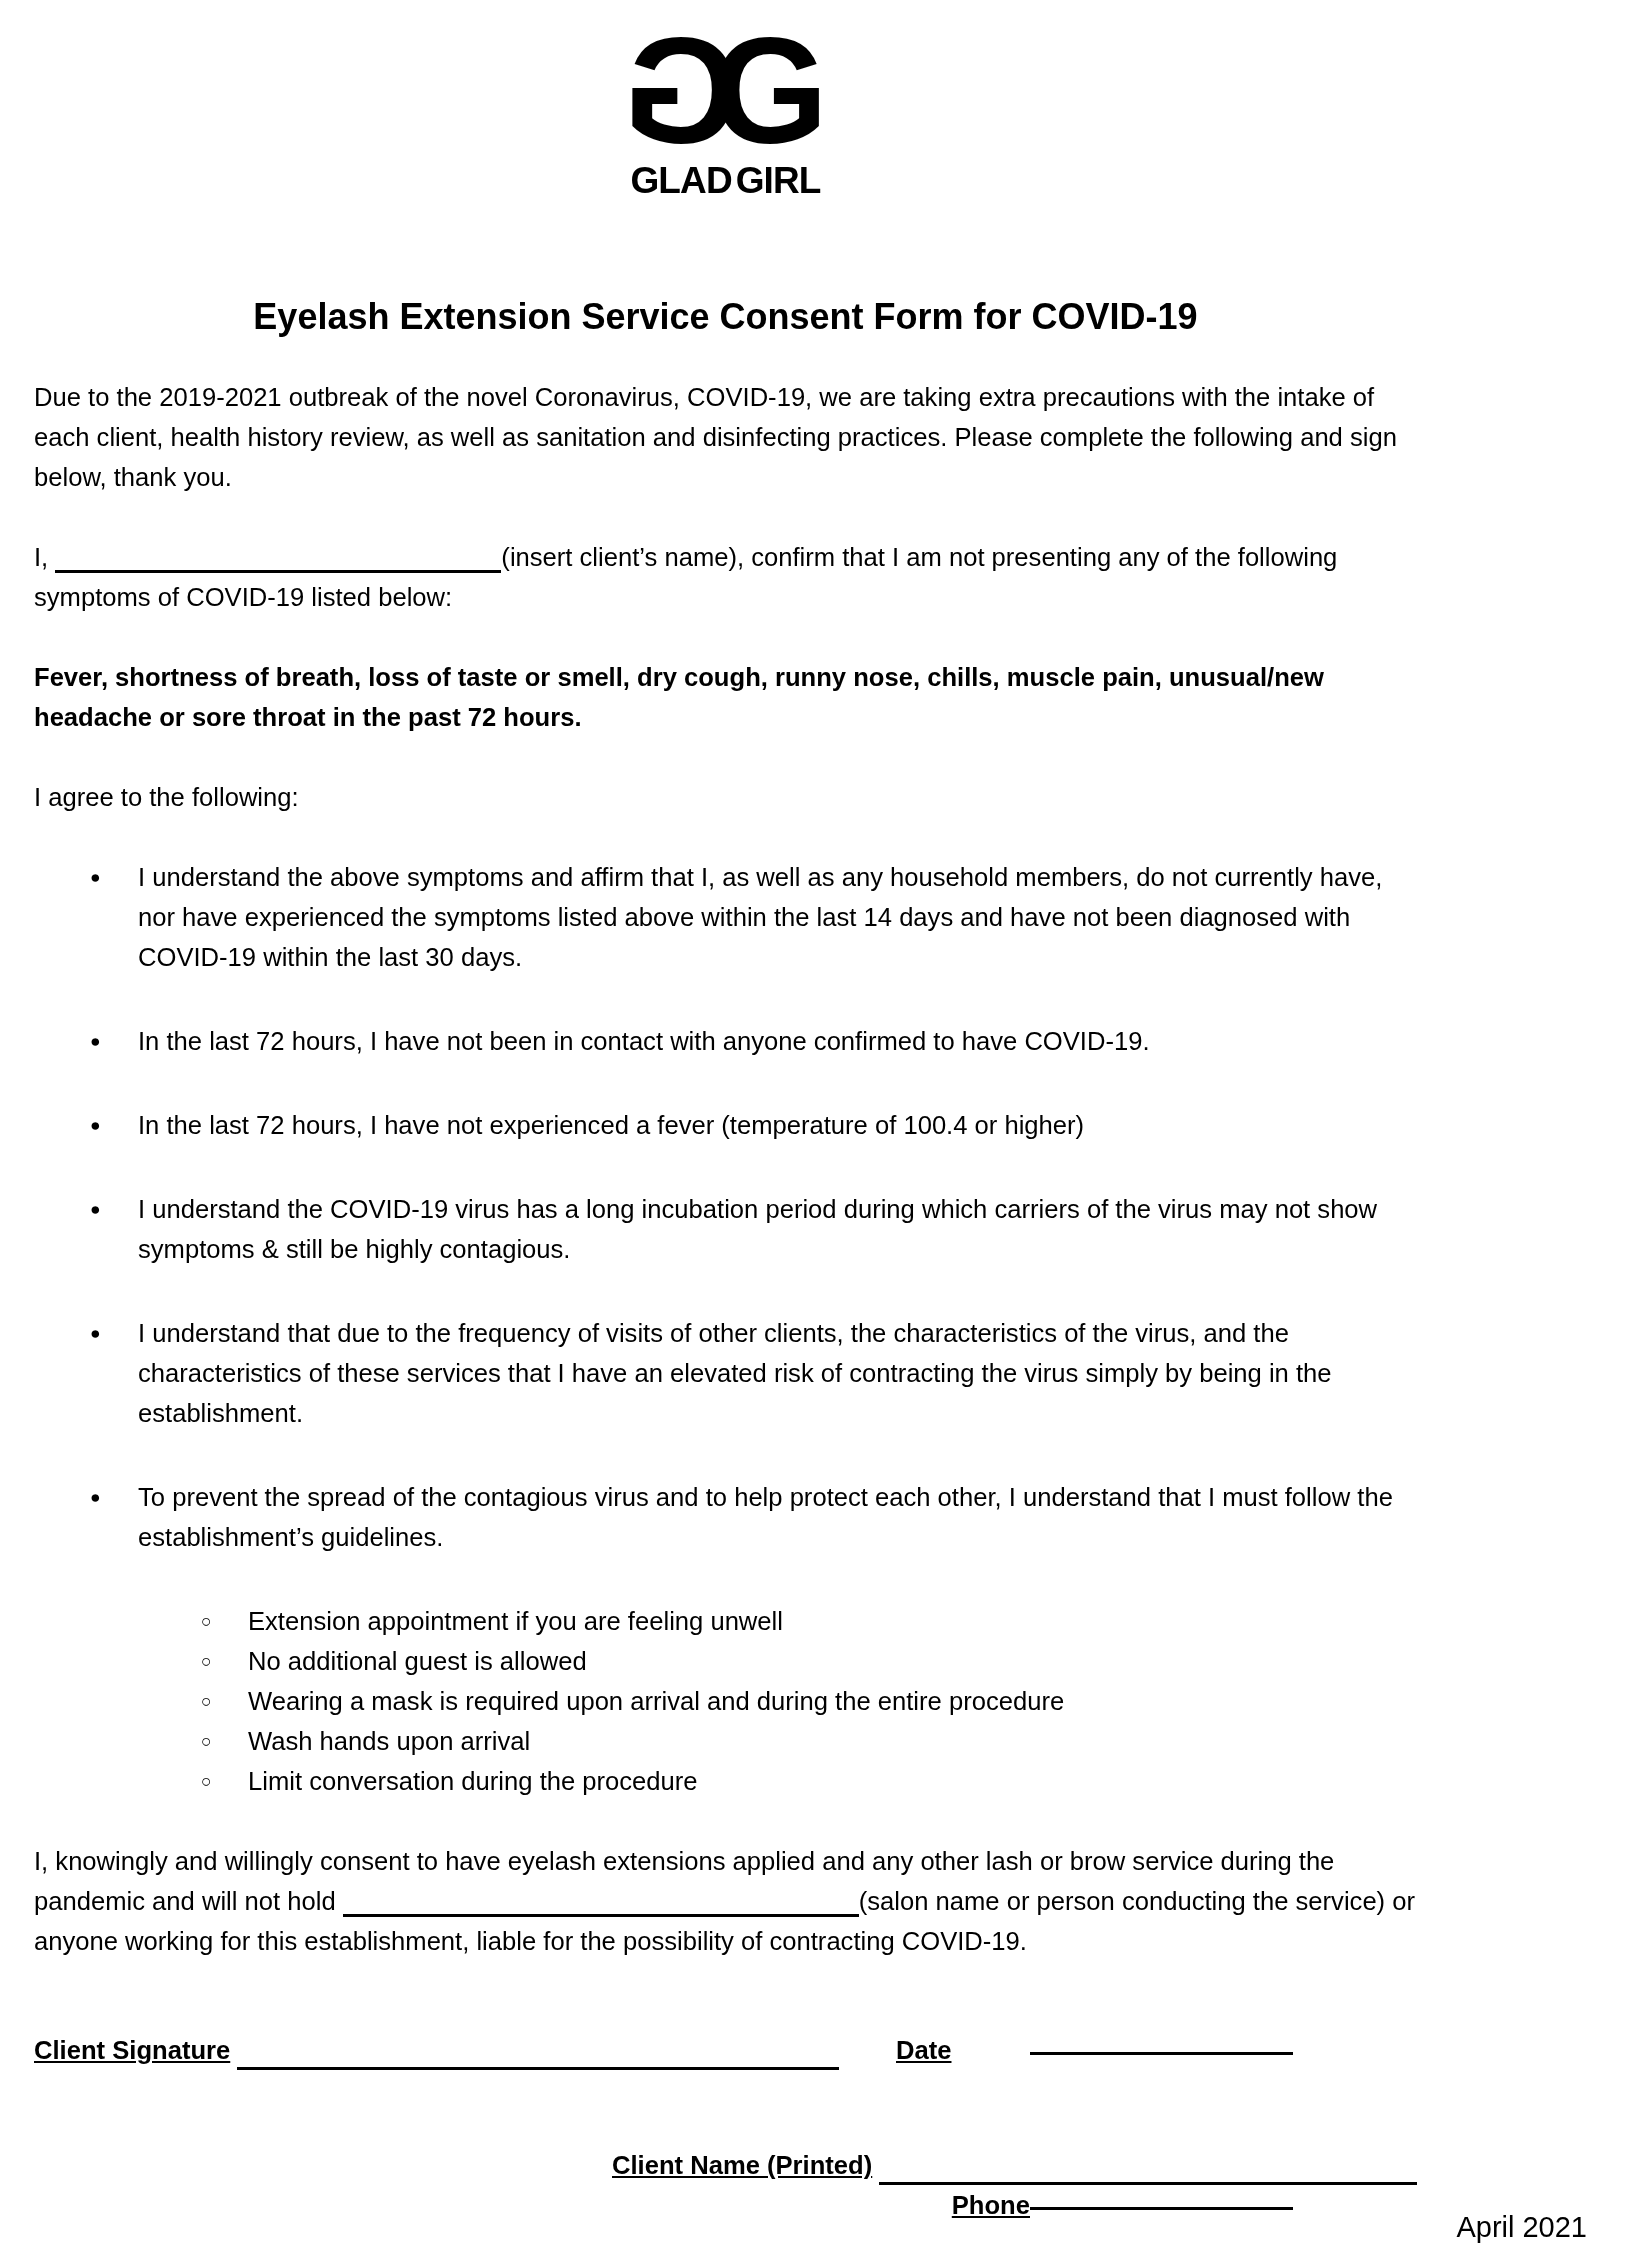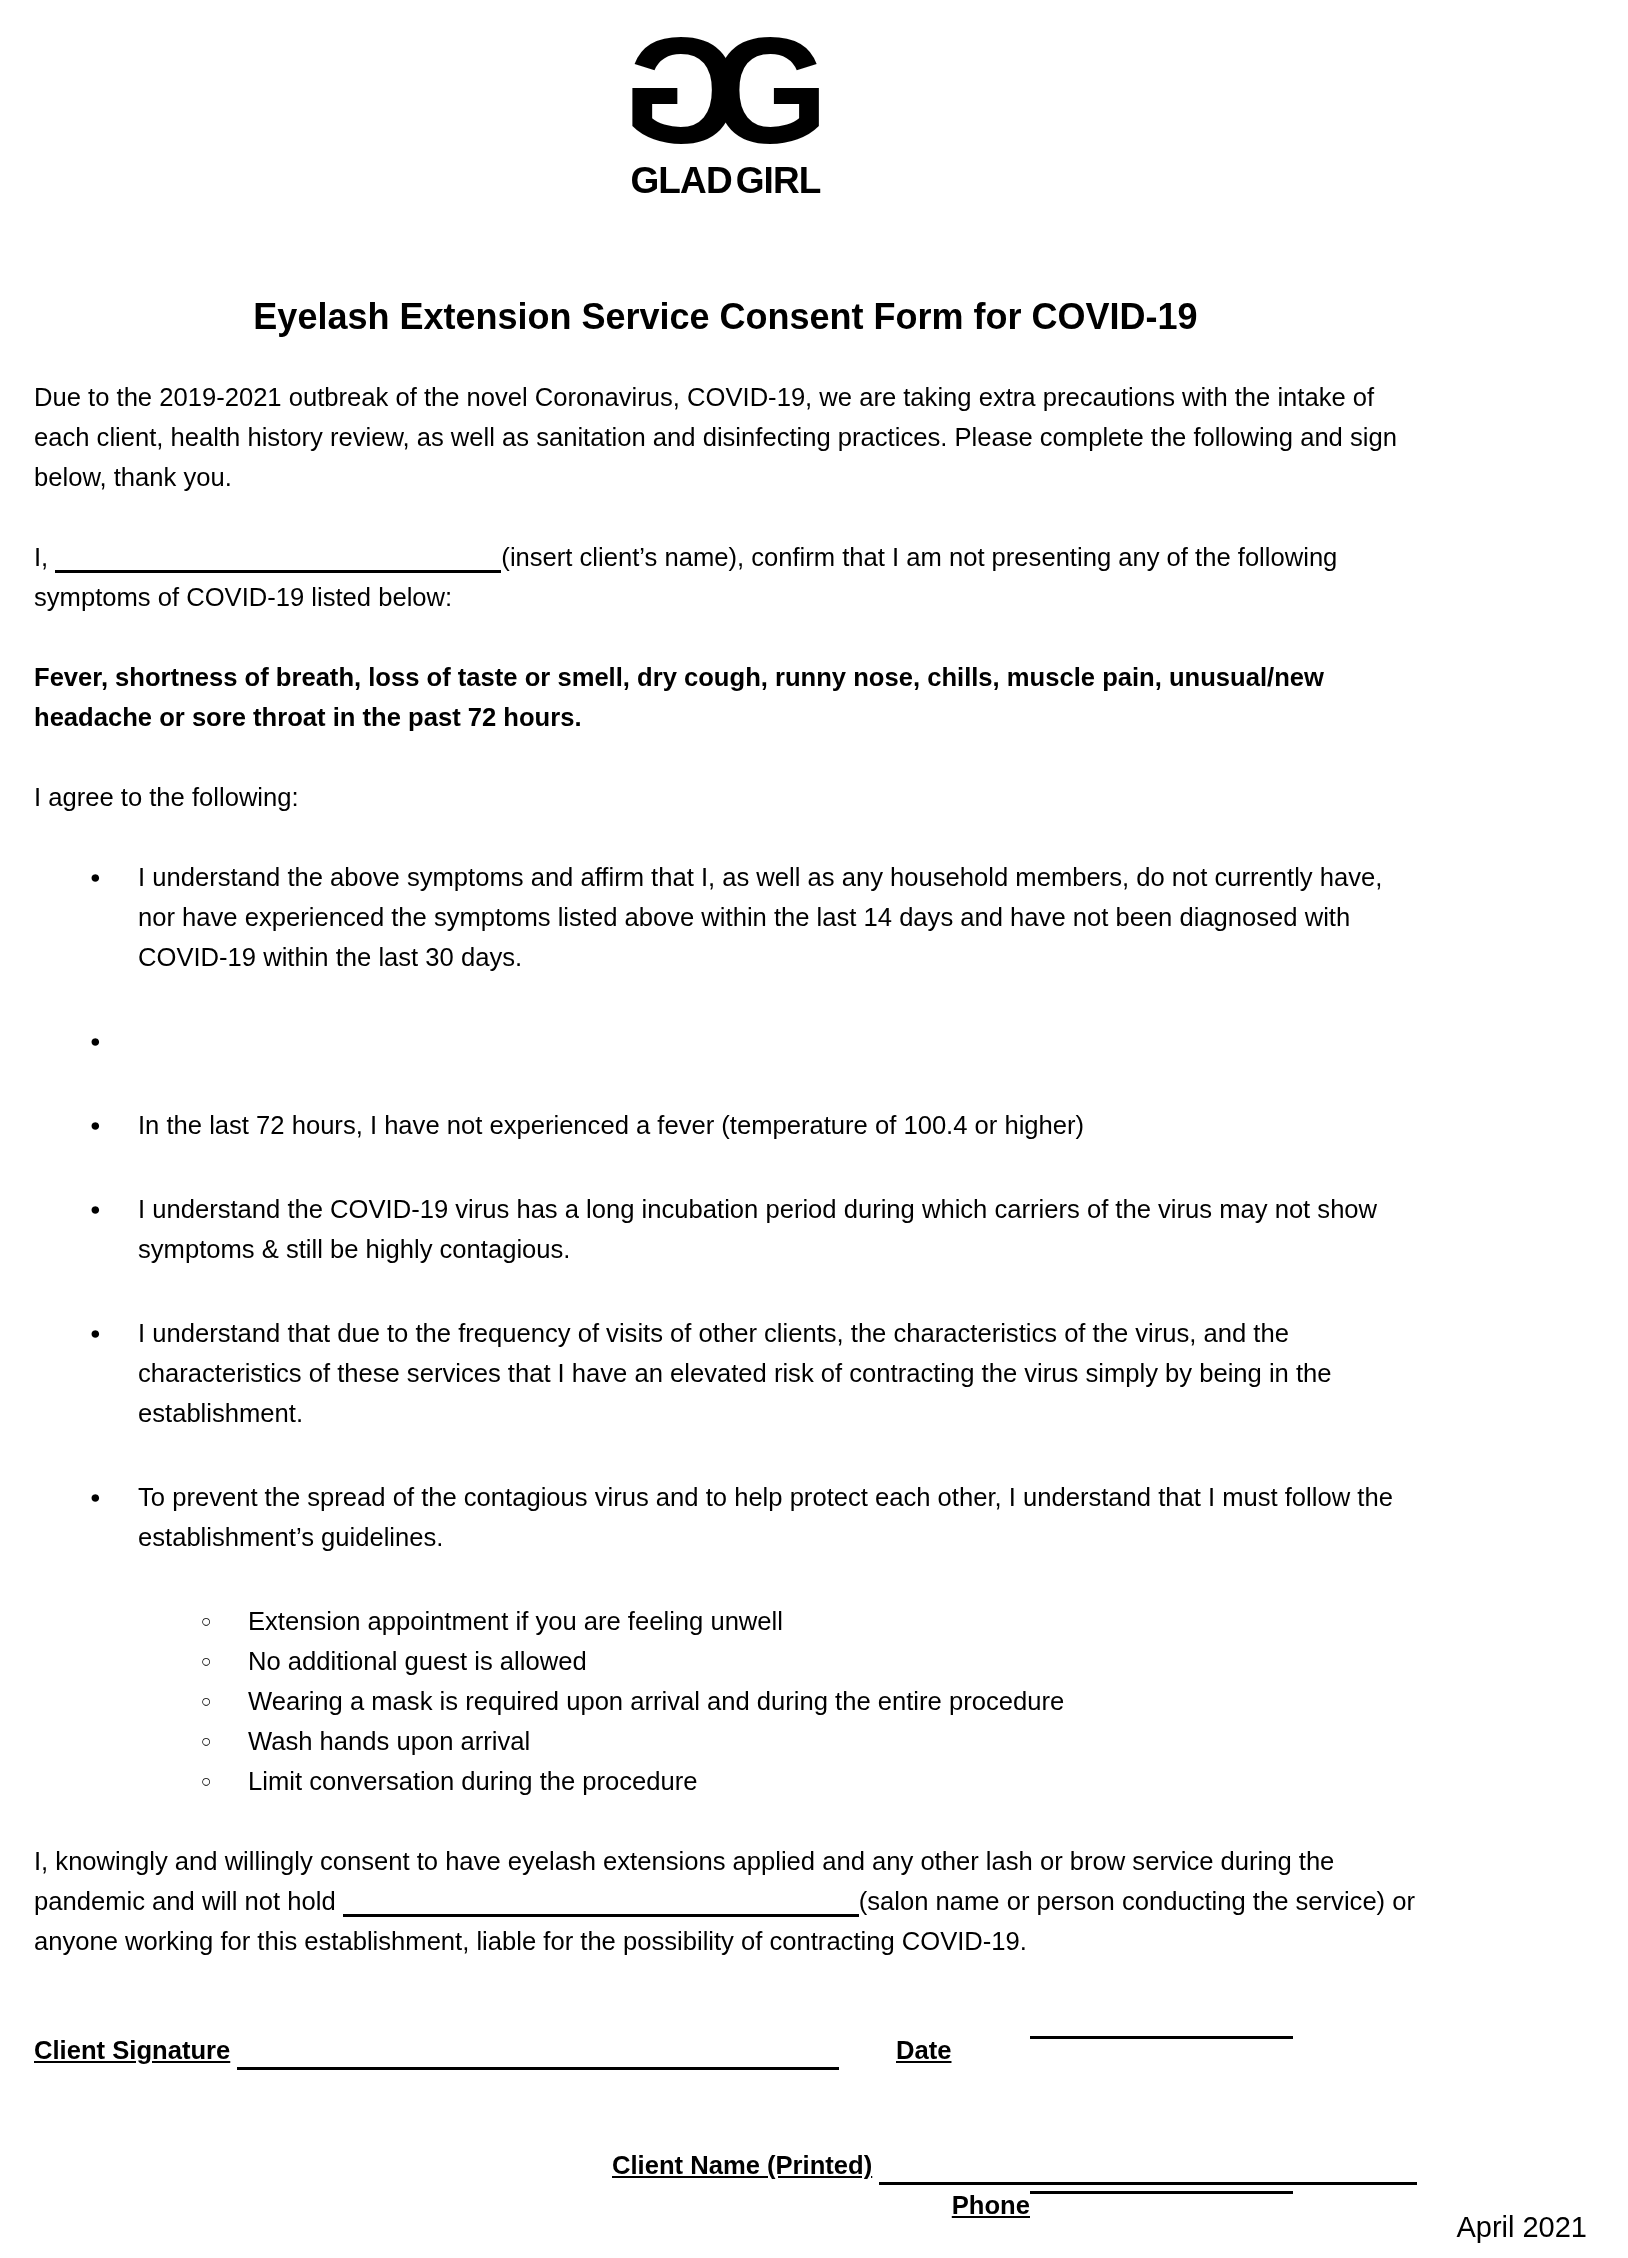--- a/index.html
+++ b/index.html
@@ -69,21 +69,21 @@
   .sig-row-1 { margin-top:69px; }
   .sig-row-2 { margin-top:75px;flex-direction:column; }
   .sig-left { width:805px; display:flex; align-items:flex-end; }
   .sig-label { font-weight:bold; white-space:nowrap;text-decoration:underline; }
   .sig-left .sig-label { margin-right:7px; }
   .sig-line {
     border-bottom:3.5px solid #000;
     height:8.8px;
   }
   .sig-left .sig-line { flex:1; }
-  .sig-right { flex:1; display:flex; align-items:flex-start; }
+  .sig-right { flex:1; display:flex; align-items:center; }
   .sig-right .sig-label { margin-left:57px; }
   .sig-right .sig-line { width:263px; margin-left:auto; margin-right:124px; }
   
   .footer {
     position:absolute; right:42px; bottom:10.6px;
     font-size:29px;
   }
 </style>
 </head>
 <body>
@@ -112,20 +112,21 @@
 
   <p class="para">I agree to the following:</p>
 
   <ul class="bullets">
     <li>
       <span class="marker">●</span>
       <span>I understand the above symptoms and affirm that I, as well as any household members, do not currently have, nor have experienced the symptoms listed above within the last 14 days and have not been diagnosed with COVID-19 within the last 30 days.</span>
     </li>
     <li>
       <span class="marker">●</span>
+      <span>In the last 72 hours, I have not been in contact with anyone confirmed to have COVID-19.</span>
     </li>
     <li>
       <span class="marker">●</span>
       <span>In the last 72 hours, I have not experienced a fever (temperature of 100.4 or higher)</span>
     </li>
     <li>
       <span class="marker">●</span>
       <span>I understand the COVID-19 virus has a long incubation period during which carriers of the virus may not show symptoms &amp; still be highly contagious.</span>
     </li>
     <li>

